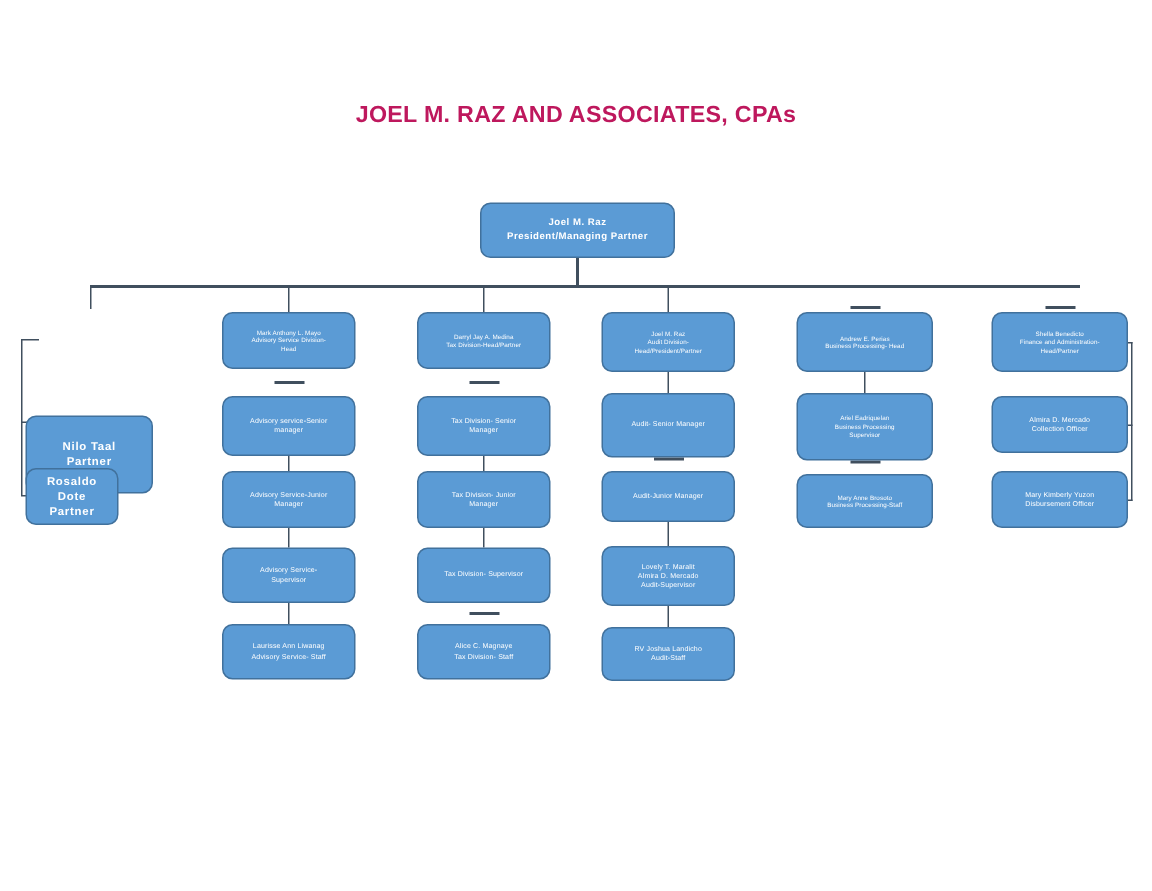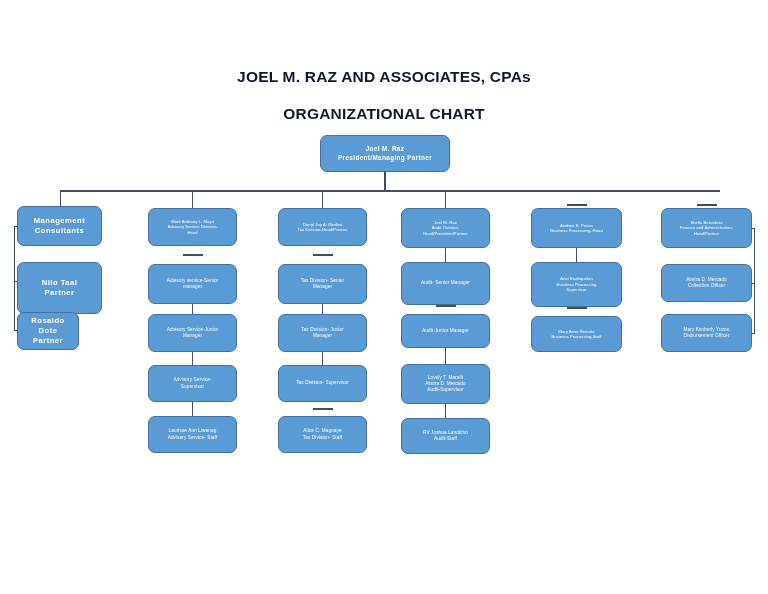--- a/index.html
+++ b/index.html
@@ -1,20 +1,20 @@
 <!DOCTYPE html>
 <html><head>
 <meta charset="utf-8">
 <style>
   html,body{margin:0;padding:0;background:#ffffff;}
   body{width:768px;height:594px;font-family:"Liberation Sans",sans-serif;position:relative;overflow:hidden;}
 
   #page{position:absolute;left:0;top:0;width:768px;height:594px;background:#ffffff;}
 
-  .title{position:absolute;left:0;width:768px;text-align:center;color:#0f172a;font-weight:bold;}
+  .title{position:absolute;left:0;width:768px;text-align:center;color:#be185d;font-weight:bold;}
   #title-1{top:68px;font-size:15.5px;letter-spacing:.2px;}
   #title-2{top:105px;font-size:15.5px;letter-spacing:.2px;}
 
   .node{
     position:absolute;
     background:#5b9bd5;
     border:1px solid #41719c;
     border-radius:7px;
     color:#ffffff;
     text-align:center;
@@ -39,21 +39,20 @@
   .vline{width:1.4px;}
   .hline{height:1.4px;}
   .stub{position:absolute;background:#404f5e;height:2.4px;}
 </style>
 </head>
 <body>
 
 <div id="page">
 
   <div class="title" id="title-1">JOEL M. RAZ AND ASSOCIATES, CPAs</div>
-  <div class="title" id="title-2">ORGANIZATIONAL CHART</div>
 
   <div class="conn vline" style="left:384px;top:171px;width:1.6px;height:20px;"></div>
 
   <div class="conn hline" style="left:60px;top:190px;width:660px;height:1.6px;"></div>
 
   <div class="conn vline" style="left:60px;top:190px;height:16px;"></div>
   <div class="conn vline" style="left:192px;top:190px;height:18px;"></div>
   <div class="conn vline" style="left:322px;top:190px;height:18px;"></div>
   <div class="conn vline" style="left:445px;top:190px;height:18px;"></div>
   <div class="stub" style="left:567px;top:204px;width:20px;"></div>
@@ -85,25 +84,21 @@
   <div class="conn vline" style="left:754px;top:228px;height:106px;"></div>
   <div class="conn hline" style="left:742px;top:228px;width:13px;"></div>
   <div class="conn hline" style="left:742px;top:283px;width:13px;"></div>
   <div class="conn hline" style="left:742px;top:333px;width:13px;"></div>
 
   <div class="node t-root" style="left:320px;top:135px;width:130px;height:37px;">
     <span class="ln">Joel M. Raz</span>
     <span class="ln">President/Managing Partner</span>
   </div>
 
-  <div class="node t-big" style="left:17px;top:206px;width:85px;height:40px;">
-    <span class="ln">Management</span>
-    <span class="ln">Consultants</span>
-  </div>
-  <div class="node t-big" style="left:17px;top:262px;width:85px;height:52px;">
+  <div class="node t-big" style="left:17px;top:277px;width:85px;height:52px;">
     <span class="ln">Nilo Taal</span>
     <span class="ln">Partner</span>
   </div>
   <div class="node t-big" style="left:17px;top:312px;width:62px;height:38px;">
     <span class="ln">Rosaldo Dote</span>
     <span class="ln">Partner</span>
   </div>
 
   <div class="node t-xs" style="left:148px;top:208px;width:89px;height:38px;">
     <span class="ln">Mark Anthony L. Mayo</span>

